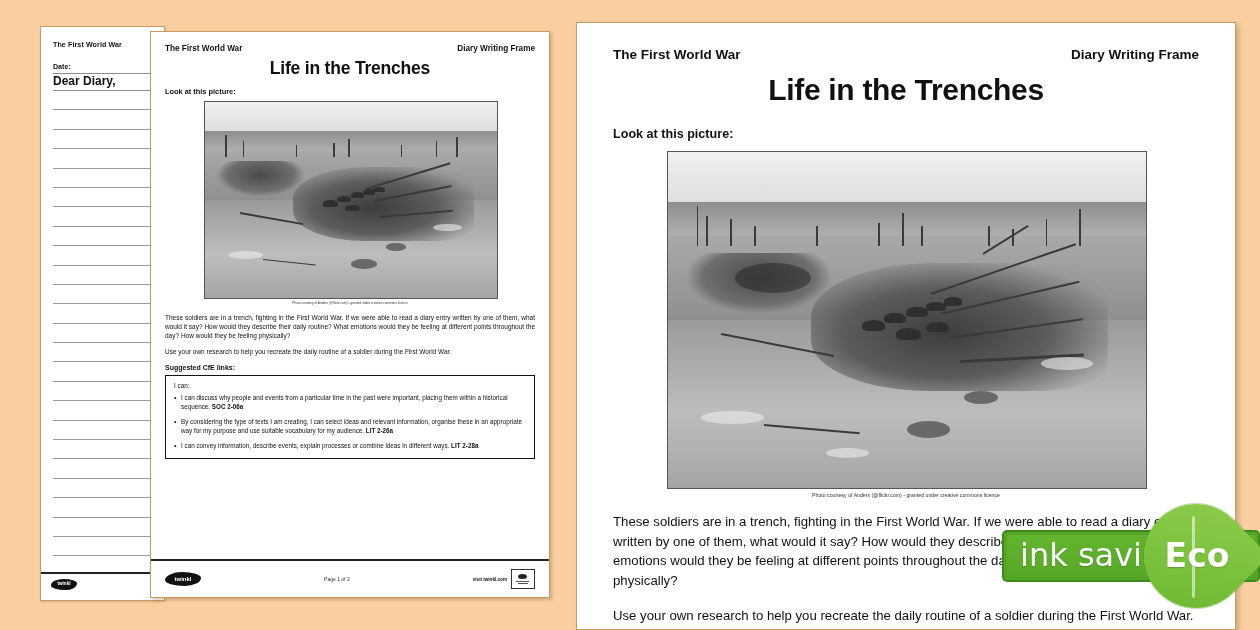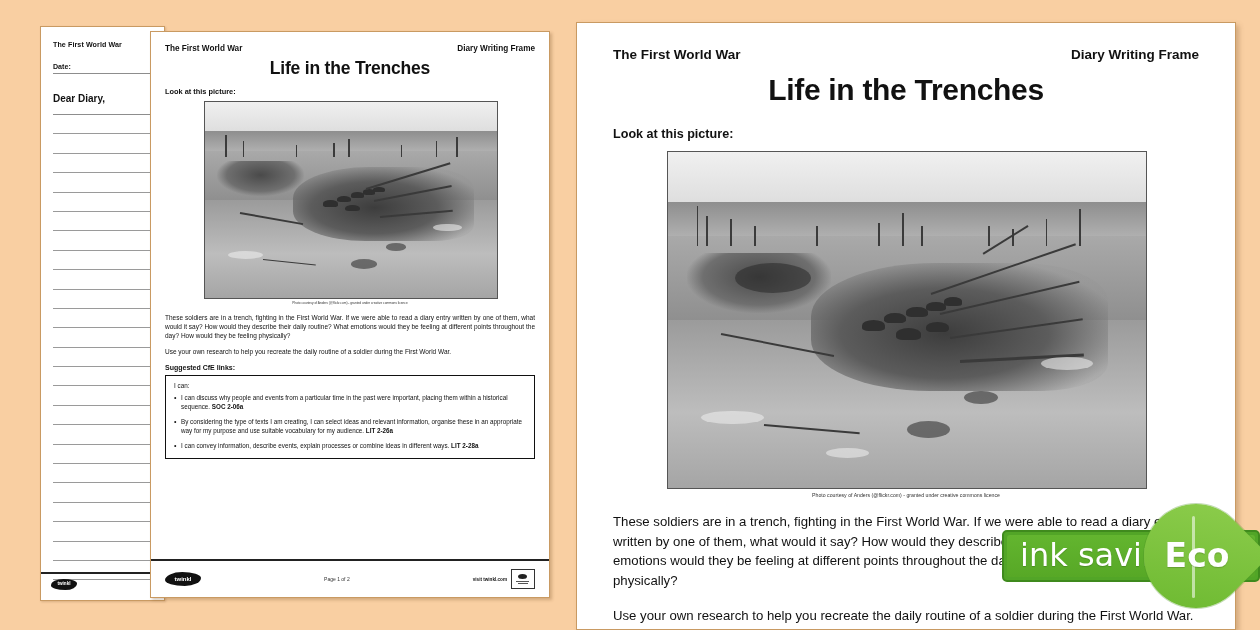--- a/index.html
+++ b/index.html
@@ -24,25 +24,25 @@
     border:1px solid #c99a62;
     box-shadow:1px 1px 2px rgba(120,80,40,.25);
     padding:14px 10px 0 12px;
   }
   #page-left .hdr{
     font-size:7.1px;font-weight:bold;color:#111;letter-spacing:.1px;
     white-space:nowrap;margin-bottom:14px;
   }
   #page-left .date-row{
     font-size:7.1px;font-weight:bold;color:#111;
-    border-bottom:1.4px solid #8d8d8d;padding-bottom:2px;margin-bottom:19px;
+    border-bottom:1.4px solid #8d8d8d;padding-bottom:2px;
   }
   #page-left .dd-row{
-    font-size:10px;font-weight:bold;color:#111;
-    border-bottom:1.4px solid #8d8d8d;padding-bottom:10px;margin-bottom:0;
+    font-size:12px;font-weight:bold;color:#111;
+    border-bottom:1.4px solid #8d8d8d;padding-bottom:2px;margin-bottom:0;
   }
   #page-left .lines{margin-top:0;}
   #page-left .lines .ln{
     height:18.4px;border-bottom:1.4px solid #9a9a9a;
   }
   #page-left .lfoot{
     position:absolute;left:0;bottom:0;width:100%;
     border-top:2px solid #222;height:26px;
   }
 

